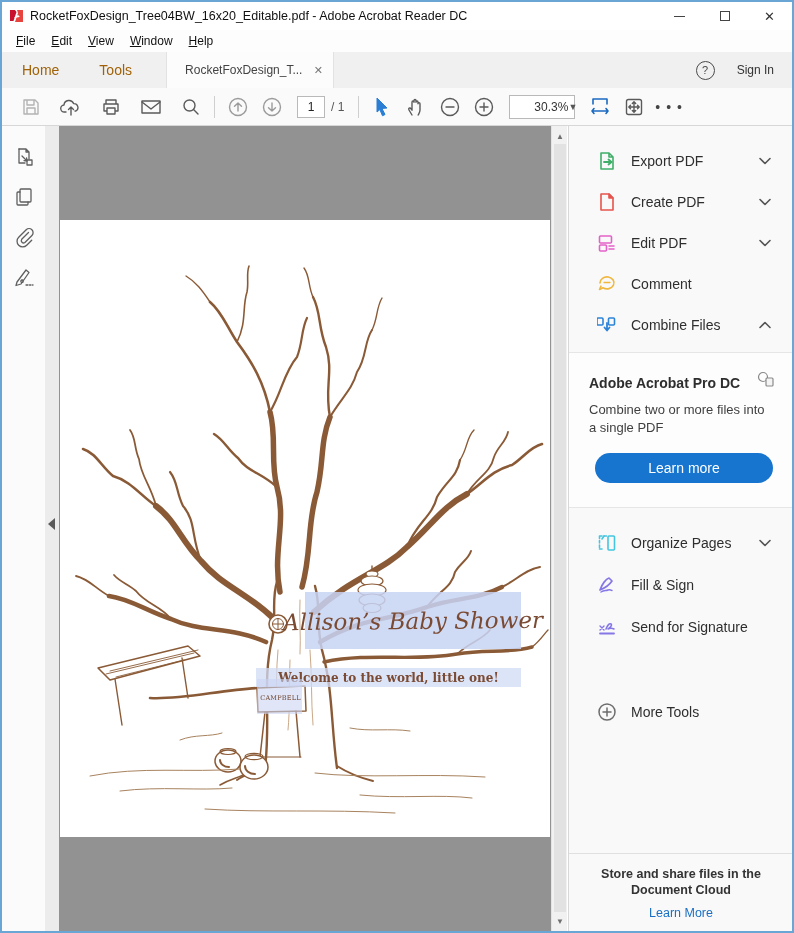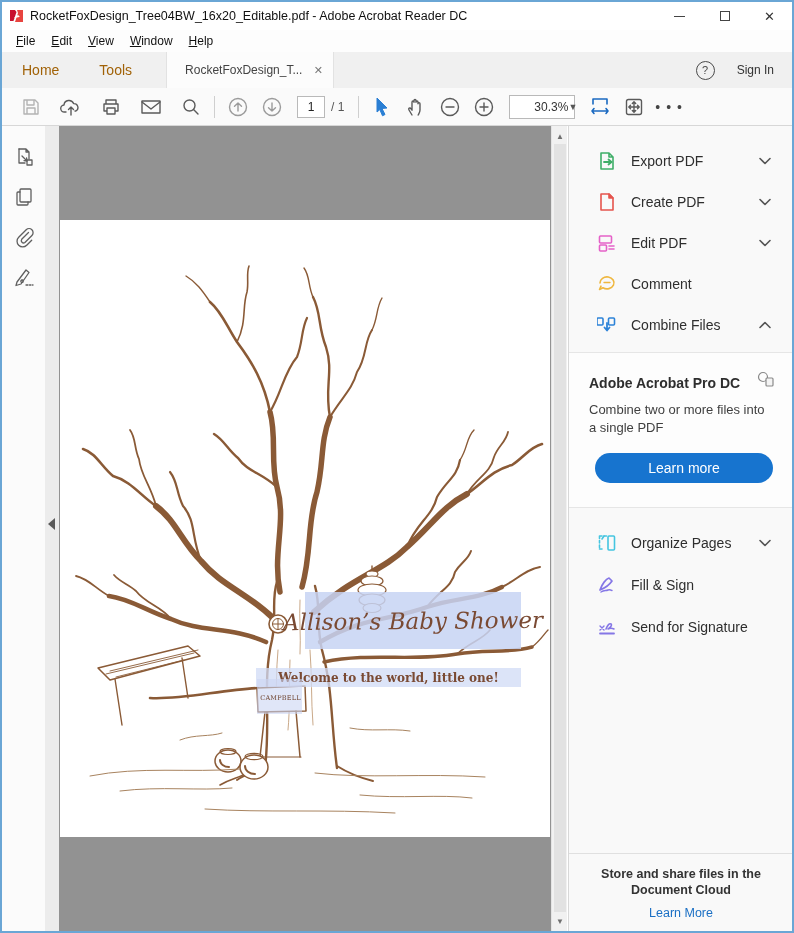--- a/index.html
+++ b/index.html
@@ -477,20 +477,27 @@
       <div class="panel-item" style="top:480px">
         <svg class="pi-icon" viewBox="0 0 20 20" style="stroke:#8577e6;fill:none;stroke-width:1.6;stroke-linecap:round;stroke-linejoin:round">
             <path d="M3,9 l4,4 M7,9 l-4,4" stroke-width="1.4"></path>
             <path d="M9,12 c1.5,-4 3.5,-6 5,-5 c1.5,1 -1,4 -3,5 c2,-1 4,-1 6,0"></path>
             <path d="M3,16.5 h14" stroke-width="1.8"></path>
           </svg>
         <span class="pi-label">Send for Signature</span>
       </div>
 
 
+      <div class="panel-item" style="top:565px">
+        <svg class="pi-icon" viewBox="0 0 20 20" style="stroke:#6d6d6d;fill:none;stroke-width:1.5;stroke-linecap:round">
+            <circle cx="10" cy="10" r="8"></circle>
+            <path d="M10,6 v8 M6,10 h8"></path>
+          </svg>
+        <span class="pi-label">More Tools</span>
+      </div>
 
       <div class="panel-footer">
         <div class="pf-msg">Store and share files in the Document Cloud</div>
         <span class="pf-link">Learn More</span>
       </div>
 
     </div>
   </div>
 </div>
 

